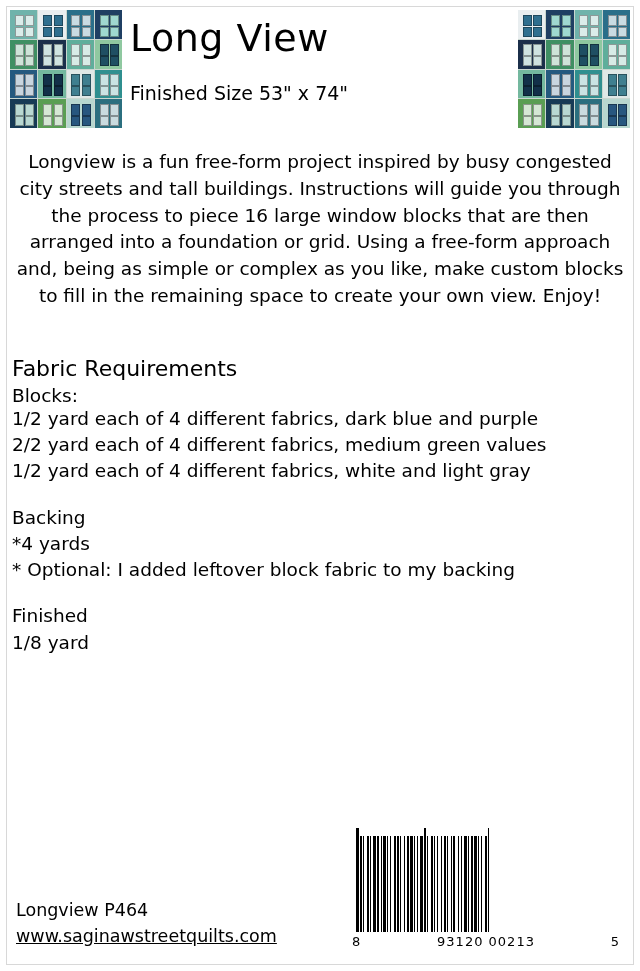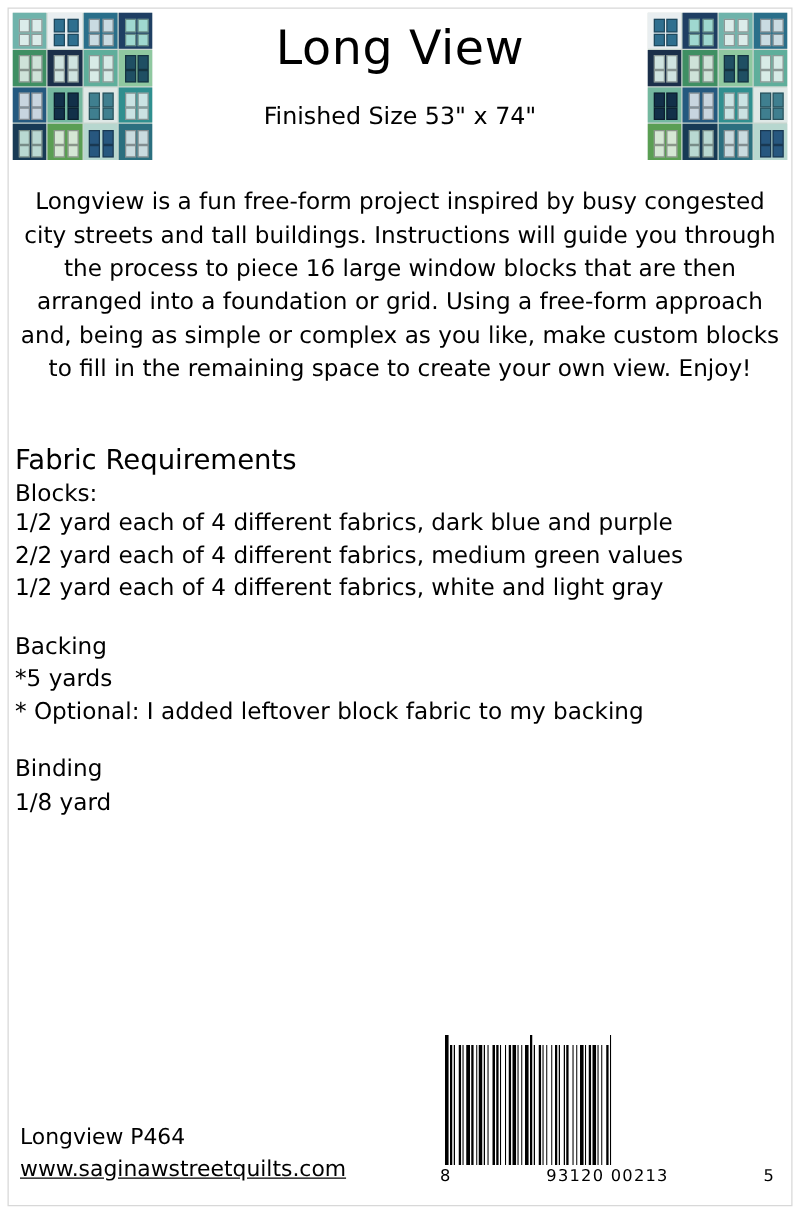--- a/index.html
+++ b/index.html
@@ -67,21 +67,21 @@
   .w1 { left: 18%; top: 16%; width: 26%; height: 34%; }
   .w2 { left: 56%; top: 16%; width: 26%; height: 34%; }
   .w3 { left: 18%; top: 58%; width: 26%; height: 28%; }
   .w4 { left: 56%; top: 58%; width: 26%; height: 28%; }
 
   .title-block {
     position: absolute;
     left: 130px;
     right: 130px;
     top: 18px;
-    text-align: center;
+    text-align: left;
   }
   .title {
     font-size: 38px;
     font-weight: 400;
     letter-spacing: 0.5px;
     margin: 0;
     line-height: 1.1;
   }
   .subtitle {
     font-size: 19px;
@@ -389,26 +389,26 @@
   <div class="section">
     <div class="sec-title">Fabric Requirements</div>
     <div class="sub-head">Blocks:</div>
     <div class="line">1/2 yard each of 4 different fabrics, dark blue and purple</div>
     <div class="line">2/2 yard each of 4 different fabrics, medium green values</div>
     <div class="line">1/2 yard each of 4 different fabrics, white and light gray</div>
 
     <div class="gap"></div>
 
     <div class="line">Backing</div>
-    <div class="line">*5 yards</div>
+    <div class="line">*4 yards</div>
     <div class="line">* Optional: I added leftover block fabric to my backing</div>
 
     <div class="gap"></div>
 
-    <div class="line">Binding</div>
+    <div class="line">Finished</div>
     <div class="line">1/8 yard</div>
   </div>
 
   <div class="footer">
     <div>Longview P464</div>
     <div class="url">www.saginawstreetquilts.com</div>
   </div>
 
   <div class="barcode-wrap">
     <div class="barcode" id="barcode-bars">

